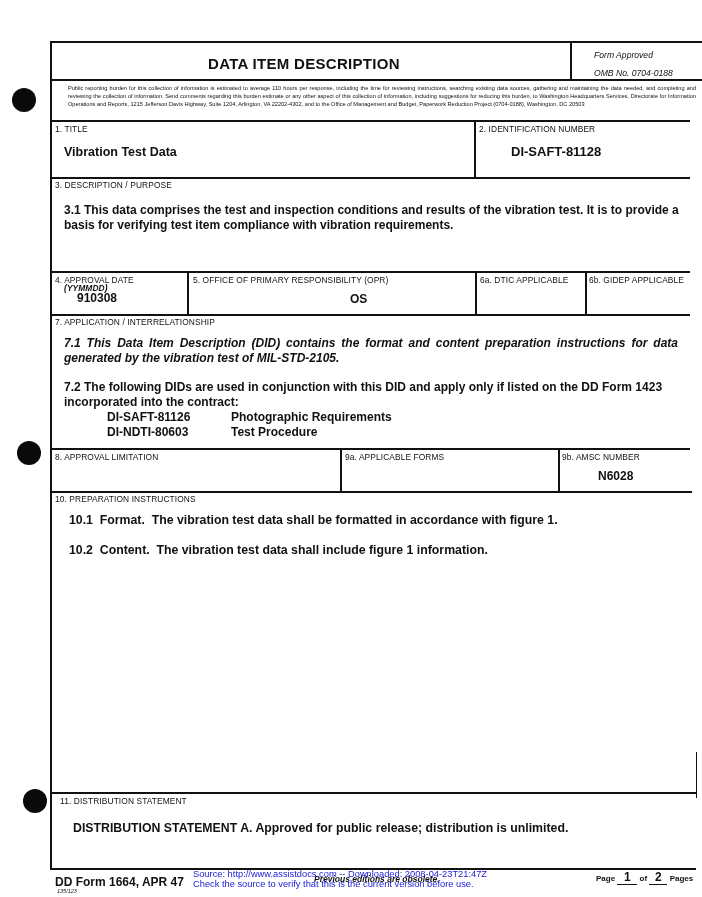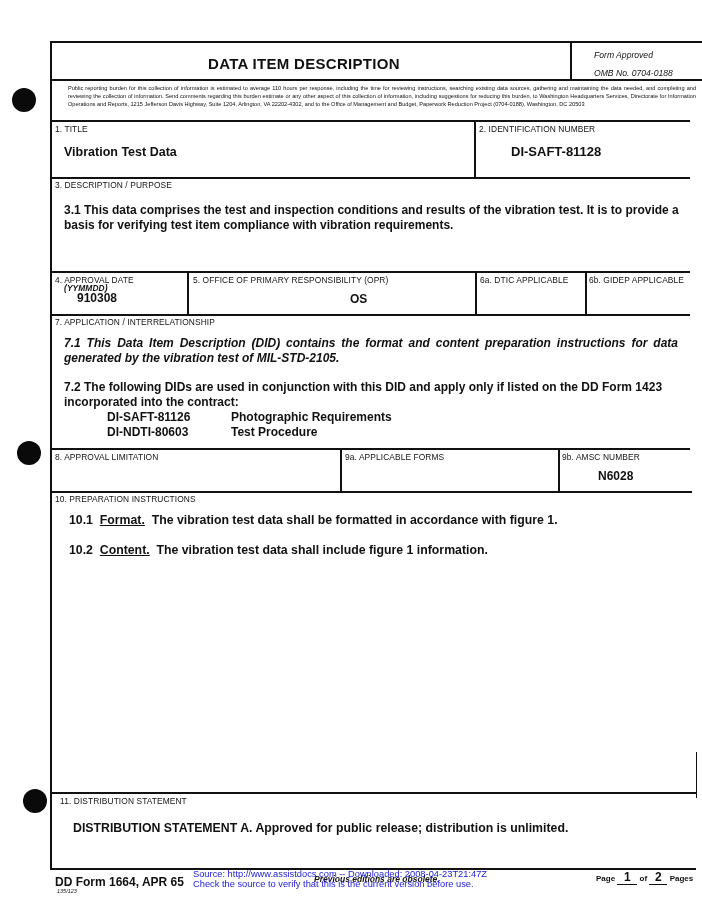--- a/index.html
+++ b/index.html
@@ -6,21 +6,21 @@
     body { width: 702px; height: 897px; position: relative; overflow: hidden;
            font-family: "Liberation Sans", "DejaVu Sans", sans-serif; color: #111; }
     .abs { position: absolute; }
     .hline { position: absolute; height: 2px; background: #111; }
     .vline { position: absolute; width: 2px; background: #111; }
     .hole { position: absolute; width: 24px; height: 24px; border-radius: 50%; background: #0a0a0a; }
     .lbl { position: absolute; font-size: 8.4px; letter-spacing: 0.1px; white-space: nowrap; color: #111; }
     .val { position: absolute; font-weight: bold; white-space: nowrap; color: #111; }
     .para { position: absolute; font-weight: bold; font-size: 12px; line-height: 15px; color: #111; }
     .burden { position: absolute; left: 68px; top: 84px; width: 628px; font-size: 5.6px; line-height: 8px; text-align: justify; color: #111; }
-    .u { text-decoration: underline; }
+    .u { }
     .wm { position: absolute; color: #1a1ad6; font-size: 9.3px; line-height: 9px; white-space: nowrap; }
   </style>
 </head>
 <body>
 
 <div class="hole" style="left:12px; top:88px;"></div>
 <div class="hole" style="left:17px; top:441px;"></div>
 <div class="hole" style="left:23px; top:789px;"></div>
 
 <div>
@@ -88,21 +88,21 @@
 </div>
 <div class="para" style="left:69px; top:543px; font-size:12.3px; white-space:nowrap;">
   <span>10.2</span>&nbsp;
   <span class="u">Content.</span>&nbsp;
   <span>The vibration test data shall include figure 1 information.</span>
 </div>
 
 <div class="lbl" style="left:60px; top:796px;">11.  DISTRIBUTION STATEMENT</div>
 <div class="para" style="left:73px; top:821px; white-space:nowrap; font-size:12.3px;">DISTRIBUTION STATEMENT A.  Approved for public release; distribution is unlimited.</div>
 
-<div class="val" style="left:55px; top:875px; font-size:12px;">DD Form 1664, APR 65</div>
+<div class="val" style="left:55px; top:875px; font-size:12px;">DD Form 1664, APR 47</div>
 <div class="abs" style="left:57px; top:888px; font-size:5.5px; font-style:italic;">135/123</div>
 <div class="abs" style="left:314px; top:874px; font-size:8.5px; font-style:italic; font-weight:bold;">Previous editions are obsolete.</div>
 
 <div class="abs" style="left:596px; top:870px; font-size:8px; font-weight:bold; white-space:nowrap;">
   <span>Page</span>
   <span style="display:inline-block; width:20px; text-align:center; border-bottom:1px solid #111; font-size:12px;">1</span>
   <span>of</span>
   <span style="display:inline-block; width:18px; text-align:center; border-bottom:1px solid #111; font-size:12px;">2</span>
   <span>Pages</span>
 </div>

